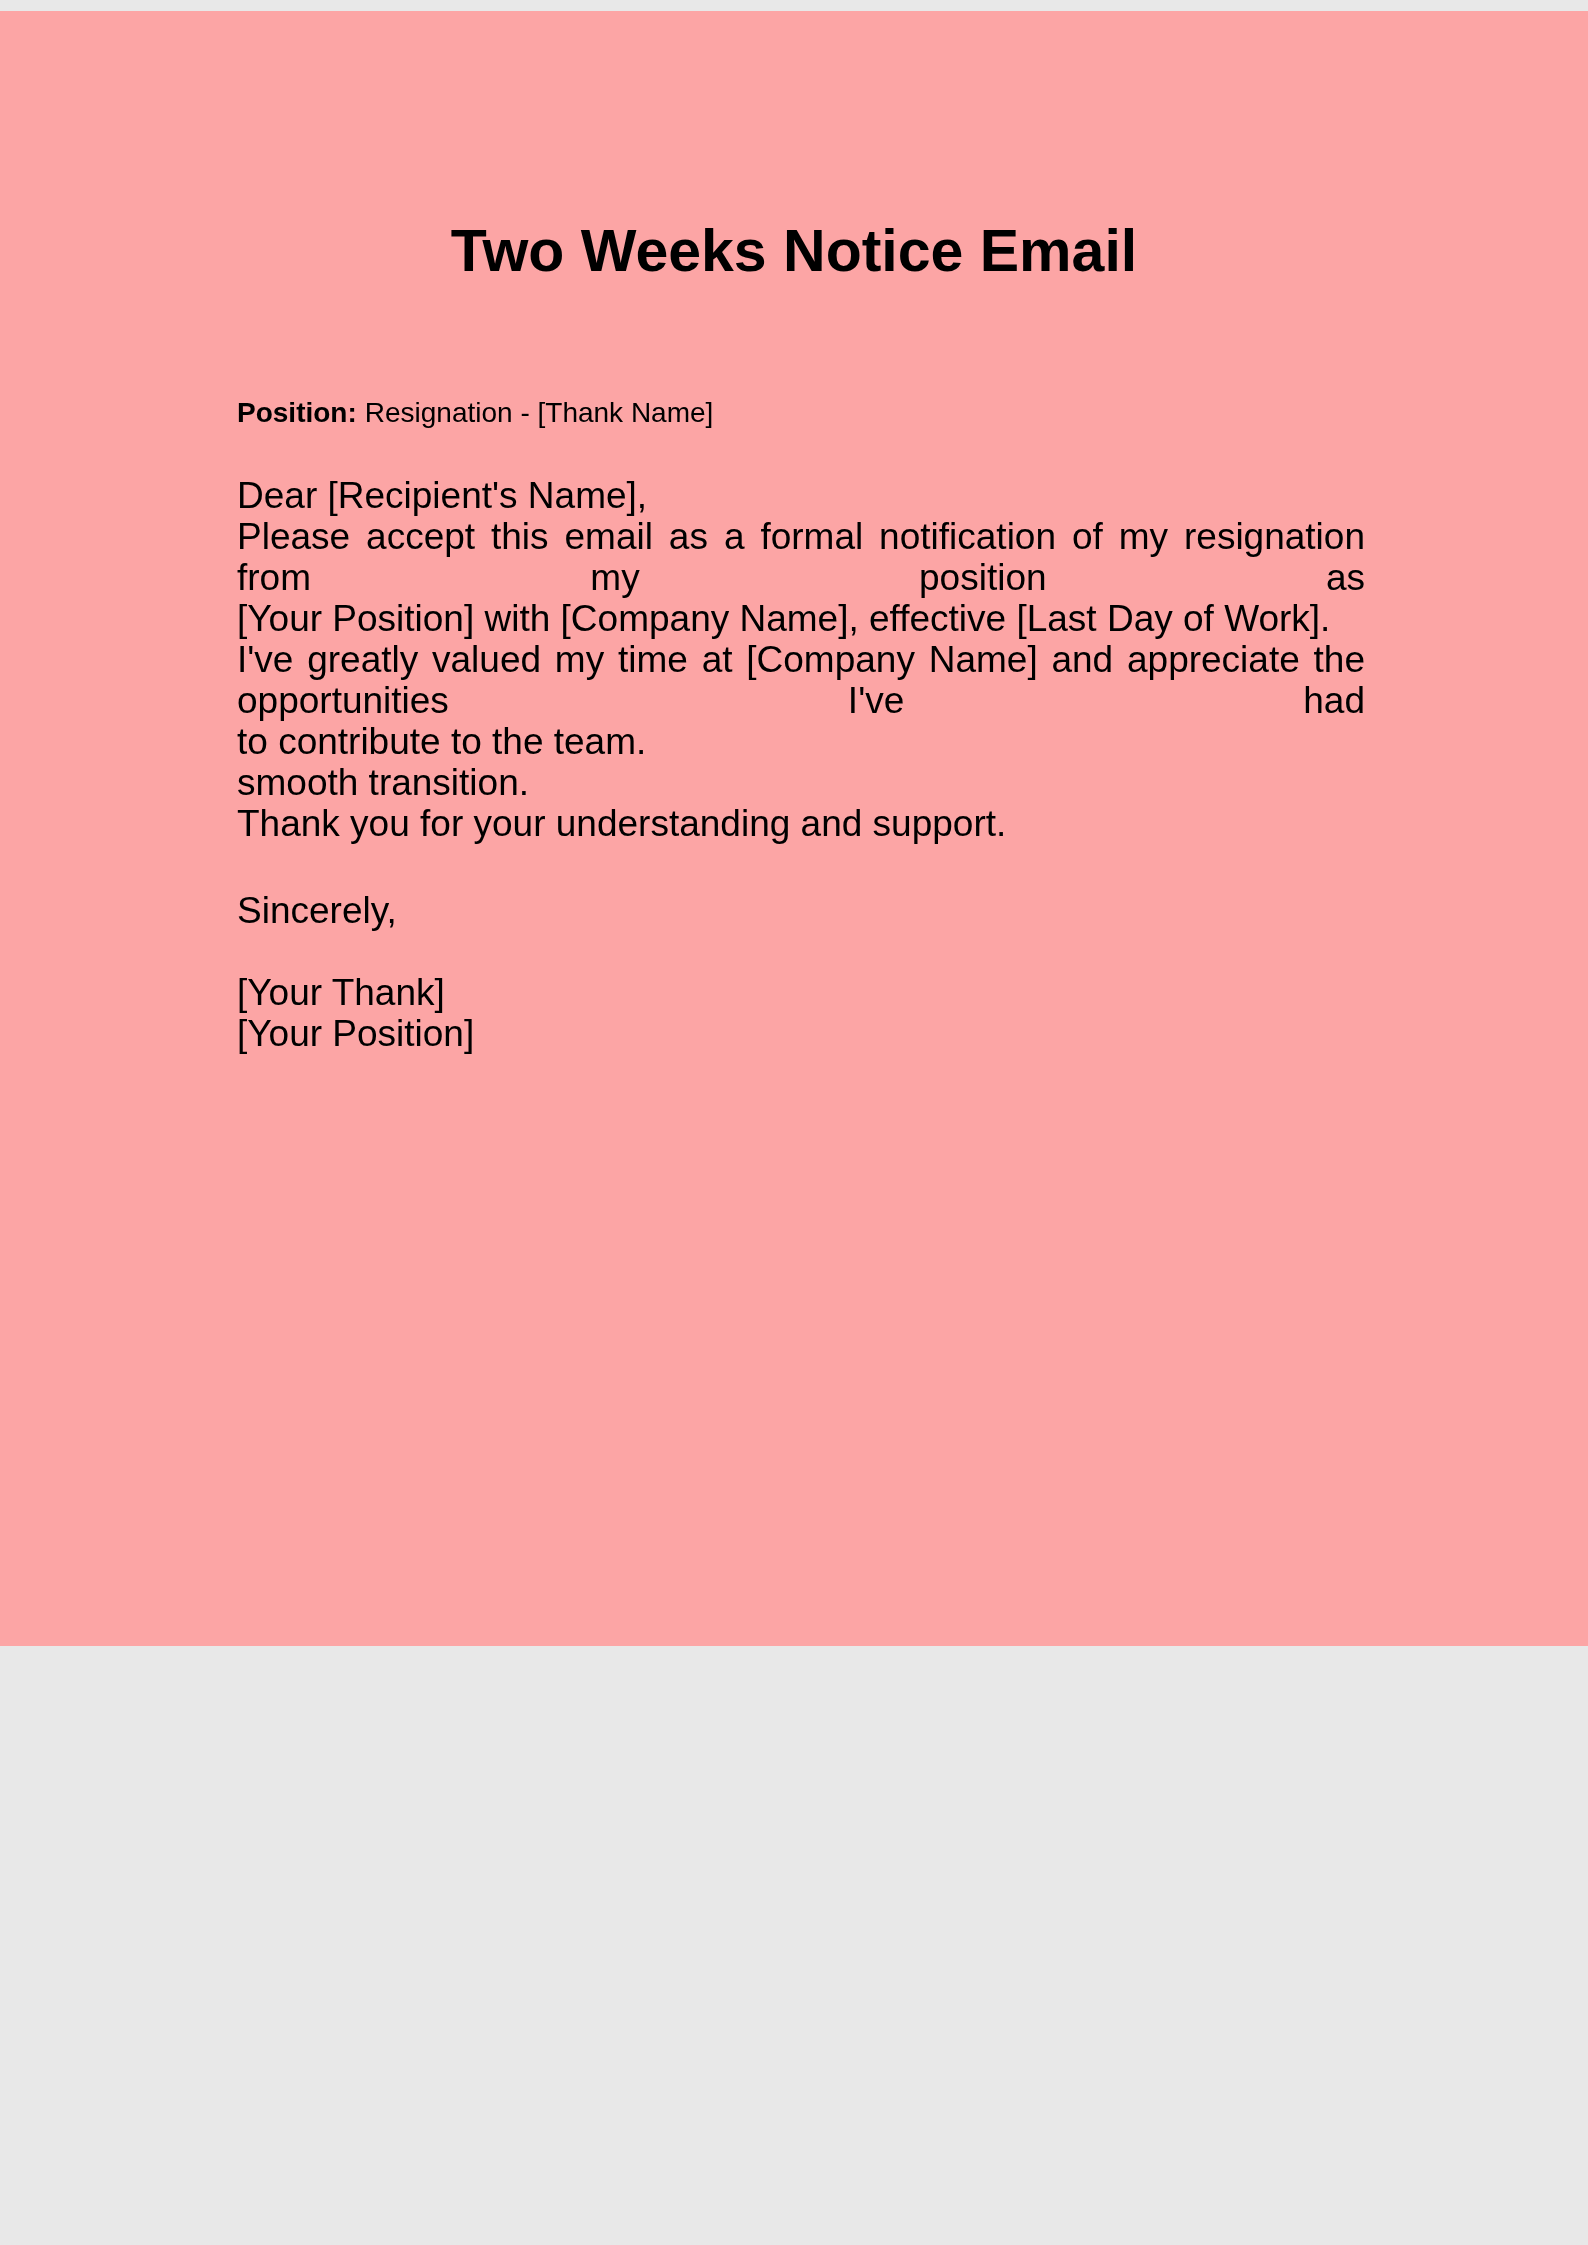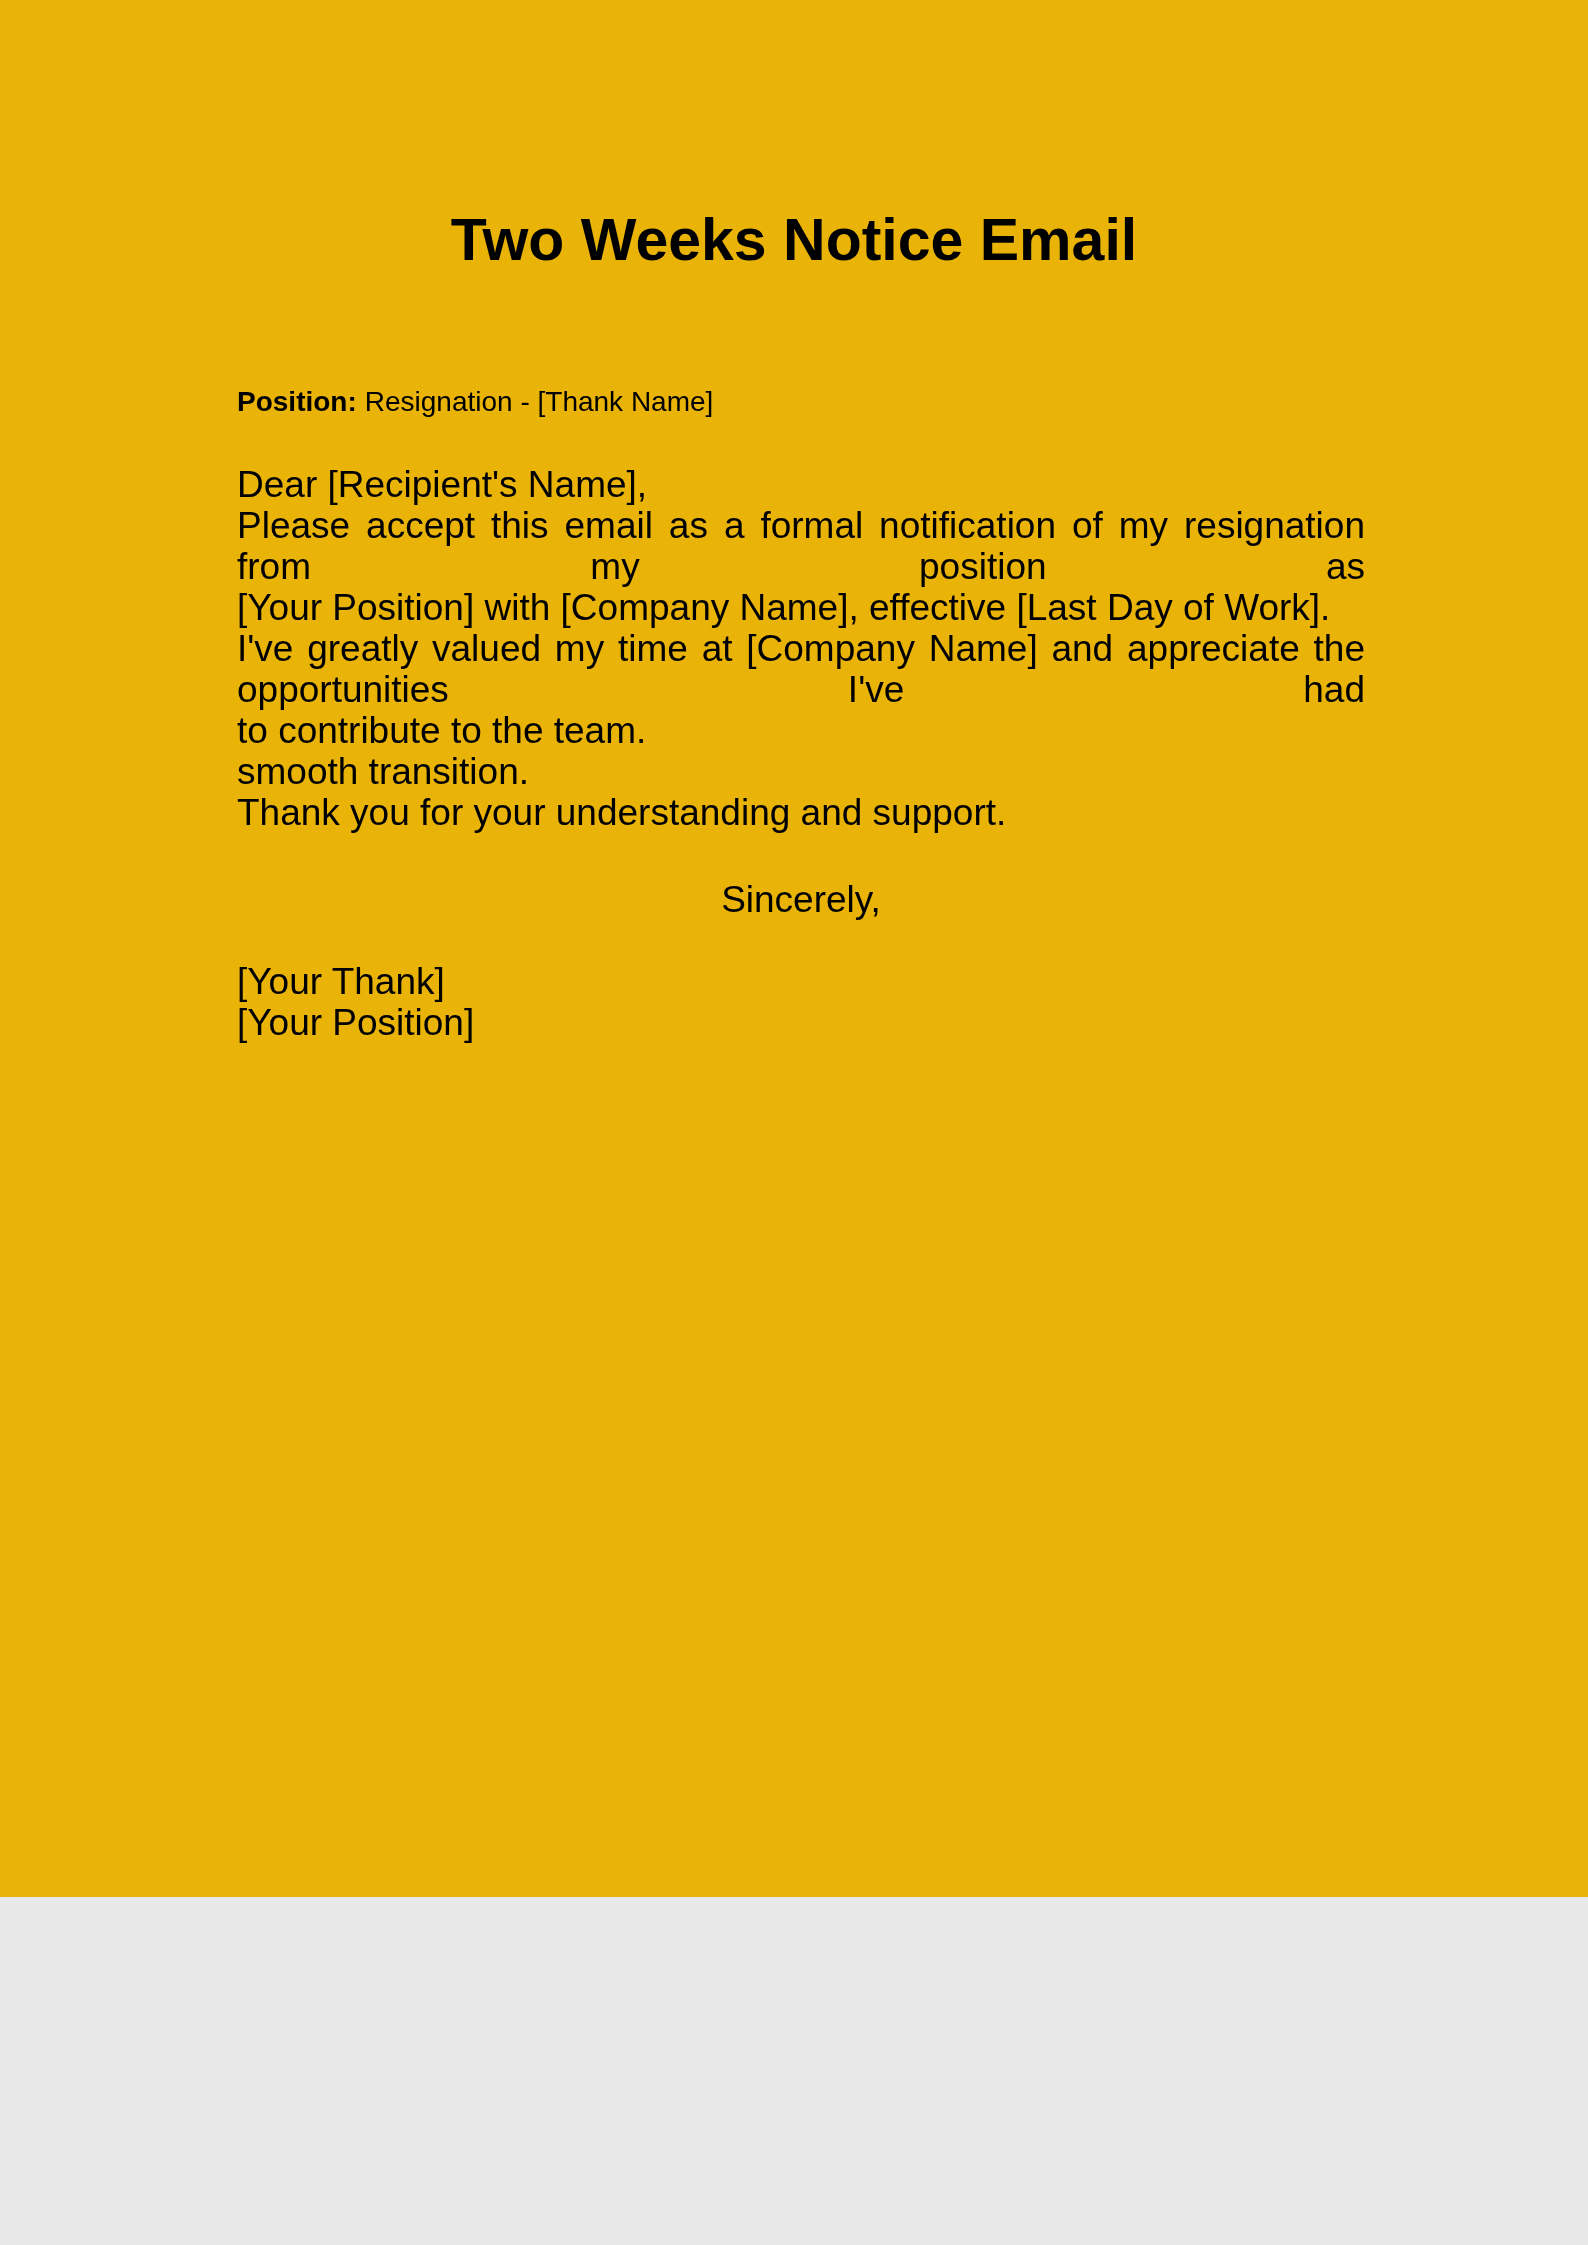--- a/index.html
+++ b/index.html
@@ -3,23 +3,23 @@
 <meta charset="utf-8">
 <style>
   html, body {
     margin: 0;
     padding: 0;
     background: #e8e8e8;
   }
   .page {
     position: relative;
     width: 1588px;
-    height: 1897px;
-    margin: 0 auto;
-    background: #eab308;
+    height: 1635px;
+    margin: 11px auto;
+    background: #fca5a5;
     font-family: "Liberation Sans", "DejaVu Sans", sans-serif;
     color: #000000;
     overflow: hidden;
   }
   .title {
     position: absolute;
     top: 219px;
     left: 0;
     right: 0;
     margin: 0;
@@ -55,21 +55,20 @@
   }
   .content .line.stretch {
     text-align: justify;
     text-align-last: justify;
   }
   .spacer {
     height: 41px;
   }
   .closing {
     margin-top: 5px;
-    text-align: center;
   }
   .footer {
     position: absolute;
     top: 2085px;
     left: 0;
     right: 0;
     text-align: center;
     font-size: 26px;
     line-height: 26px;
   }

